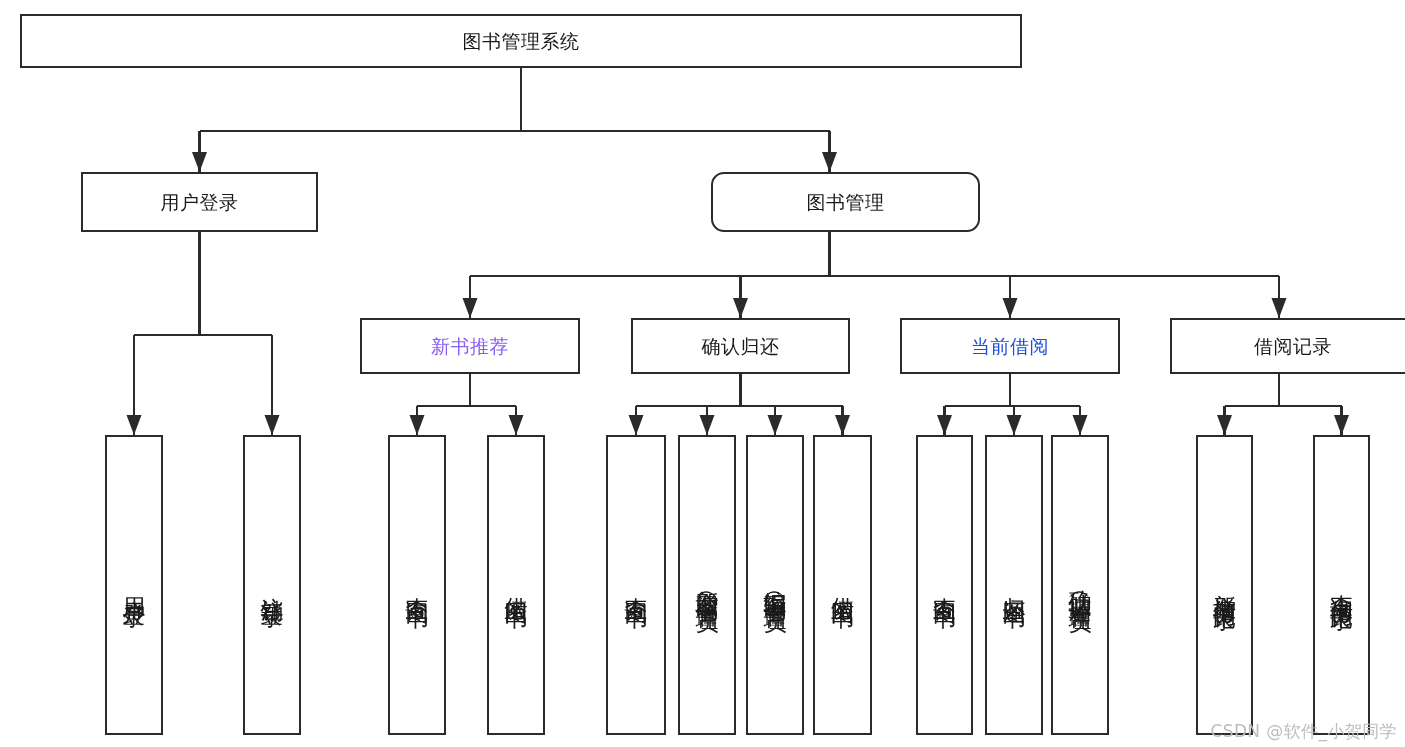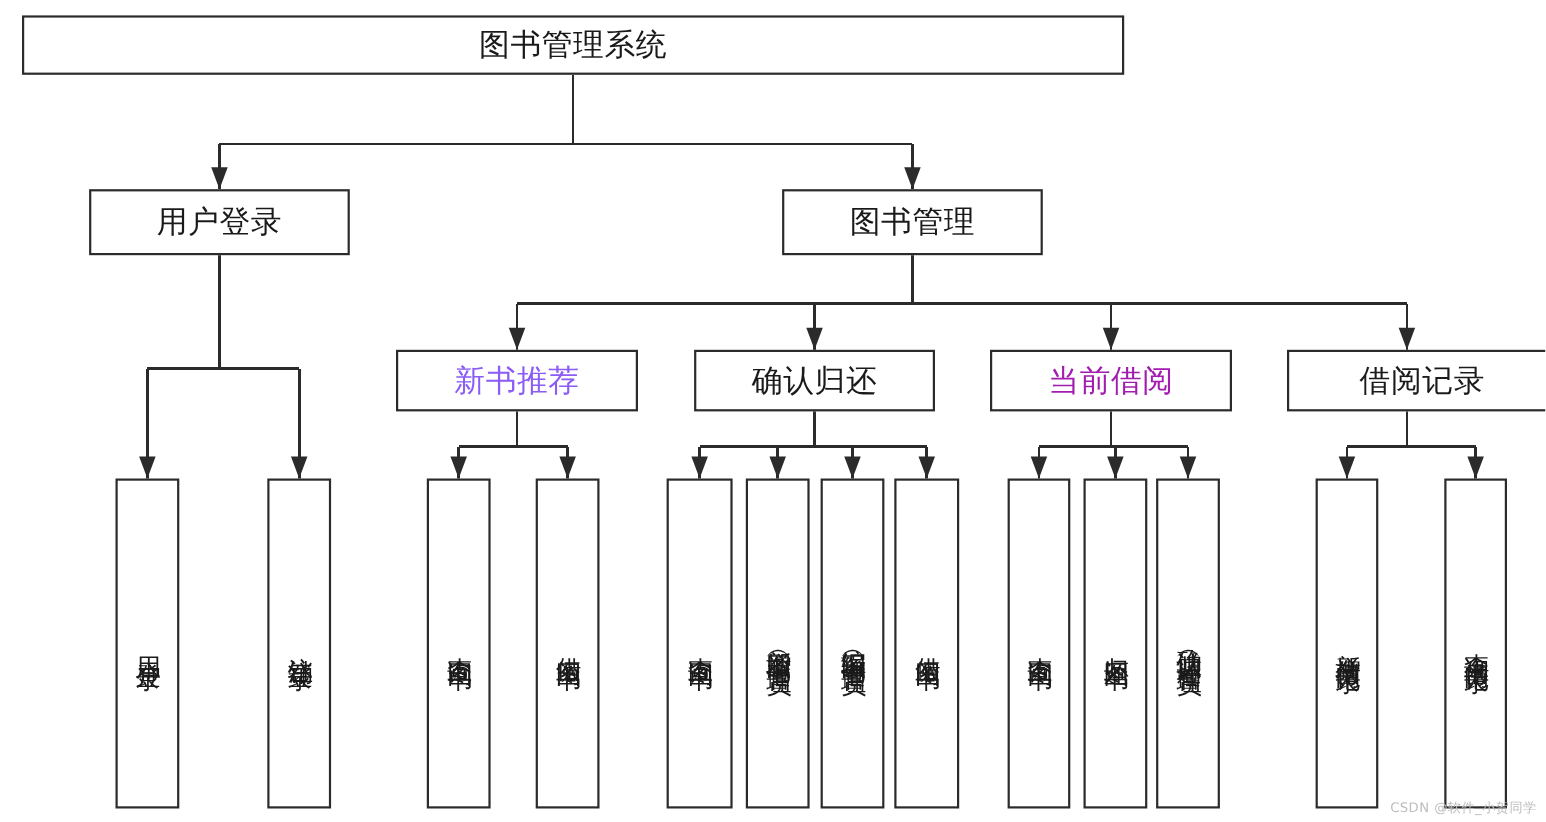--- a/index.html
+++ b/index.html
@@ -35,40 +35,40 @@
     overflow: hidden;
   }
   .node-label {
     color: #1a1a1a;
     line-height: 1.08;
     white-space: nowrap;
     text-align: center;
     font-weight: 400;
   }
   .node-box.horizontal .node-label {
-    font-size: 28px;
+    font-size: 19px;
     letter-spacing: 0.5px;
   }
   .node-box.vertical {
     align-items: center;
     justify-content: center;
   }
   .node-box.vertical .node-label {
     writing-mode: vertical-rl;
     text-orientation: upright;
     font-size: 23px;
     letter-spacing: 3px;
     line-height: 1;
   }
   #watermark {
     position: absolute;
     right: 8px;
     bottom: 4px;
     color: #bdbdbd;
-    font-size: 12px;
+    font-size: 17px;
     white-space: nowrap;
     letter-spacing: 0.4px;
     pointer-events: none;
   }
 </style>
 </head>
 <body>
 
 <div id="diagram-root">
 
@@ -127,31 +127,31 @@
       <polygon points="1334,415 1349,415 1341.5,435" fill="#2b2b2b"></polygon>
     </svg>
 
   <div id="node-layer">
       <div class="node-box horizontal" style="left: 20px; top: 14px; width: 1002px; height: 54px; border-color: rgb(43, 43, 43);">
         <span class="node-label" style="color: rgb(26, 26, 26);">图书管理系统</span>
       </div>
       <div class="node-box horizontal" style="left: 81px; top: 172px; width: 237px; height: 60px; border-color: rgb(43, 43, 43);">
         <span class="node-label" style="color: rgb(26, 26, 26);">用户登录</span>
       </div>
-      <div class="node-box horizontal" style="left: 711px; top: 172px; width: 237px; height: 60px; border-color: rgb(43, 43, 43);">
+      <div class="node-box horizontal" style="left: 711px; top: 172px; width: 269px; height: 60px; border-color: rgb(43, 43, 43); border-radius: 13px;">
         <span class="node-label" style="color: rgb(26, 26, 26);">图书管理</span>
       </div>
       <div class="node-box horizontal" style="left: 360px; top: 318px; width: 220px; height: 56px; border-color: rgb(43, 43, 43);">
         <span class="node-label" style="color: #8b5cf6;">新书推荐</span>
       </div>
       <div class="node-box horizontal" style="left: 631px; top: 318px; width: 219px; height: 56px; border-color: rgb(43, 43, 43);">
         <span class="node-label" style="color: rgb(26, 26, 26);">确认归还</span>
       </div>
       <div class="node-box horizontal" style="left: 900px; top: 318px; width: 220px; height: 56px; border-color: rgb(43, 43, 43);">
-        <span class="node-label" style="color: #a21caf;">当前借阅</span>
+        <span class="node-label" style="color: #1d4ed8;">当前借阅</span>
       </div>
       <div class="node-box horizontal" style="left: 1170px; top: 318px; width: 246px; height: 56px; border-color: rgb(43, 43, 43);">
         <span class="node-label" style="color: rgb(26, 26, 26);">借阅记录</span>
       </div>
       <div class="node-box vertical" style="left: 105px; top: 435px; width: 58px; height: 300px; border-color: rgb(43, 43, 43);">
         <span class="node-label" style="color: rgb(26, 26, 26);">用户登录</span>
       </div>
       <div class="node-box vertical" style="left: 243px; top: 435px; width: 58px; height: 300px; border-color: rgb(43, 43, 43);">
         <span class="node-label" style="color: rgb(26, 26, 26);">注销登录</span>
       </div>

